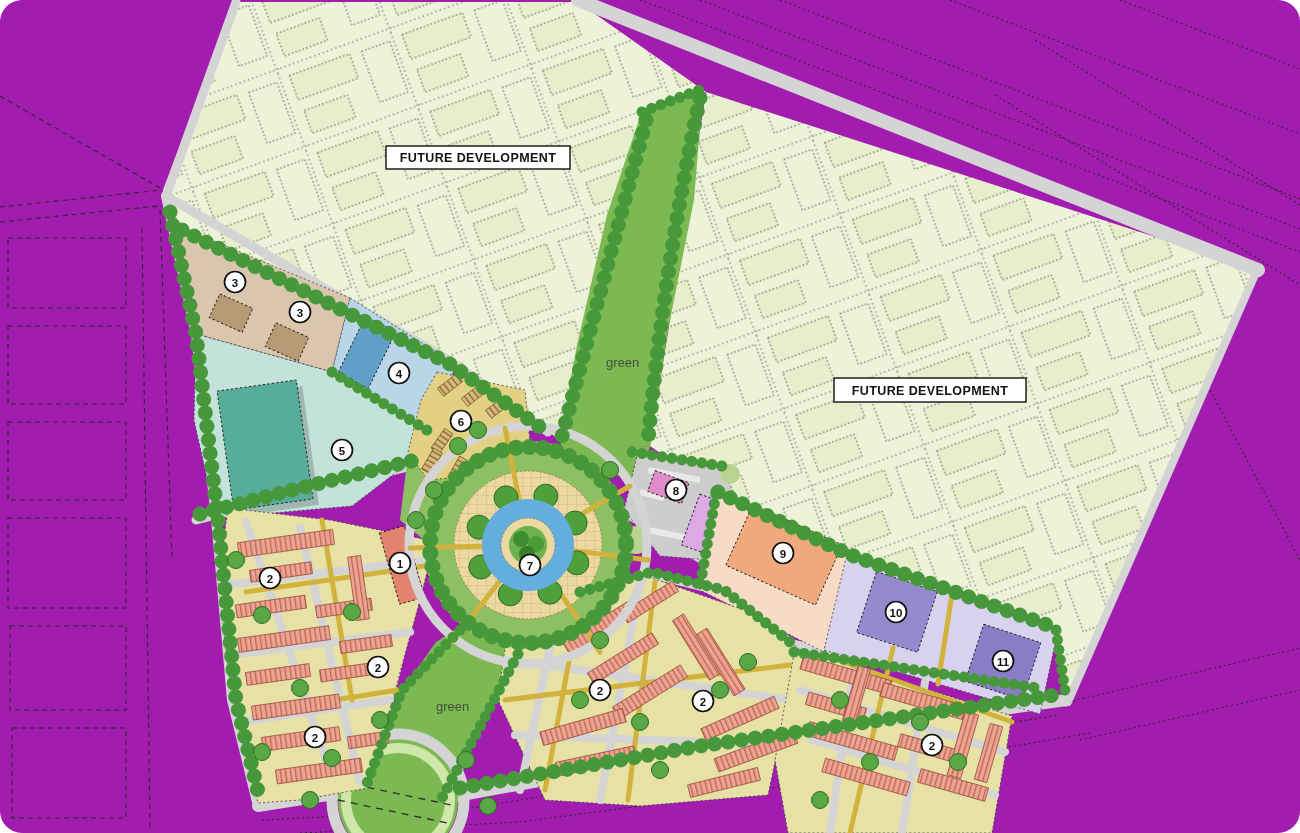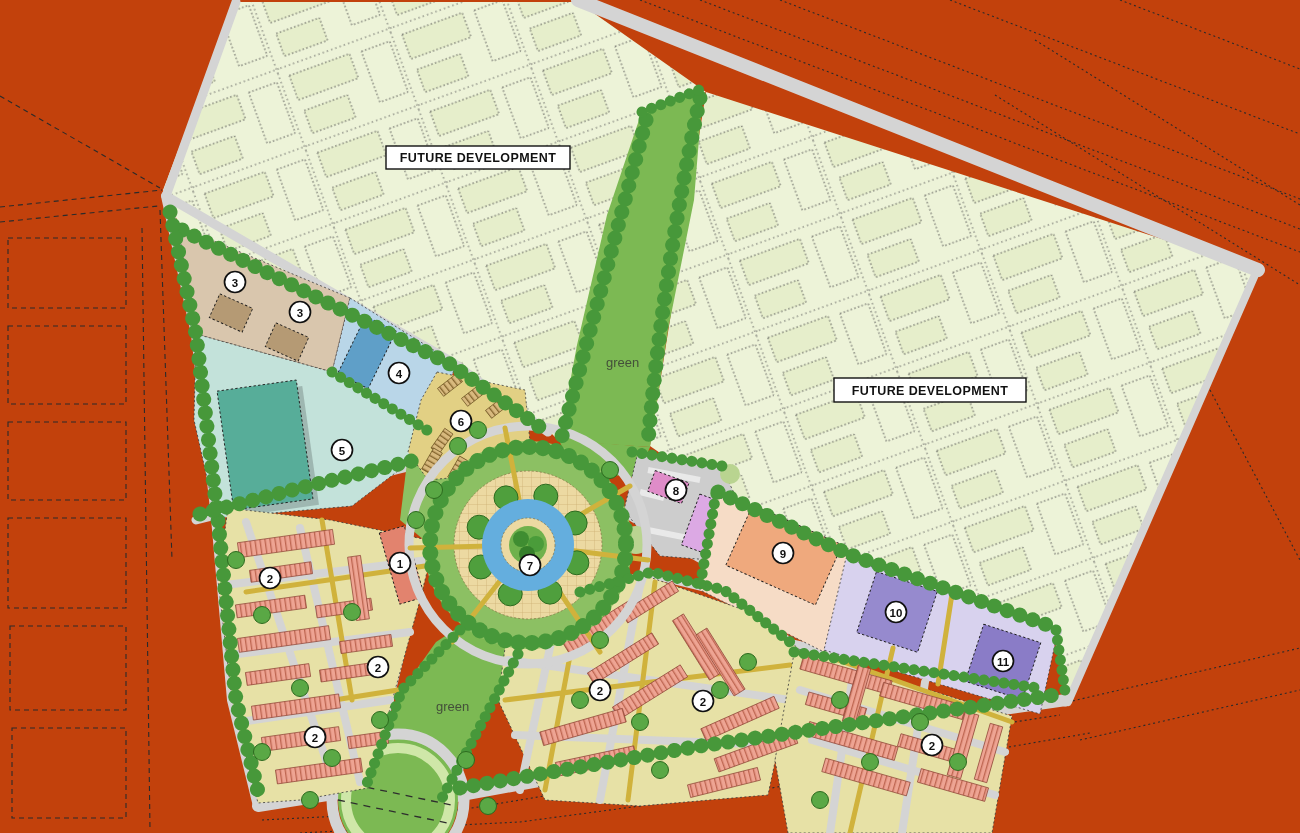--- a/index.html
+++ b/index.html
@@ -1,17 +1,17 @@
 <!DOCTYPE html>
 <html><head>
 <meta charset="utf-8">
 <style>
   html,body{margin:0;padding:0;background:#fff;}
-  .stage{position:relative;width:1300px;height:833px;overflow:hidden;background:#c2410c;
-         font-family:"Liberation Sans",sans-serif;}
+  .stage{position:relative;width:1300px;height:833px;overflow:hidden;background:#a21caf;
+         font-family:"Liberation Sans",sans-serif;border-radius:22px;}
   svg{display:block;}
   .ctx{fill:none;stroke:#2b2b2b;stroke-width:1.1;stroke-dasharray:5 4;}
   .ctx2{fill:none;stroke:#2b2b2b;stroke-width:1.1;stroke-dasharray:2 3;}
   .road{fill:none;stroke:#d4d4d4;stroke-linecap:round;stroke-linejoin:round;}
   .trees{fill:none;stroke:#47983a;stroke-width:15;stroke-linecap:round;stroke-dasharray:0.1 13.5;}
   .trees.small{stroke-width:11;stroke-dasharray:0.1 10;}
   .mustard{fill:none;stroke:#d0b23c;stroke-width:5;stroke-linecap:round;}
   .parcel{stroke:#3a3a3a;stroke-width:.8;stroke-dasharray:2 2.4;}
   .bld{stroke:#1d1d1d;stroke-width:.9;stroke-dasharray:2.4 2.2;}
   .marker circle{fill:#ffffff;stroke:#101010;stroke-width:1.7;}

